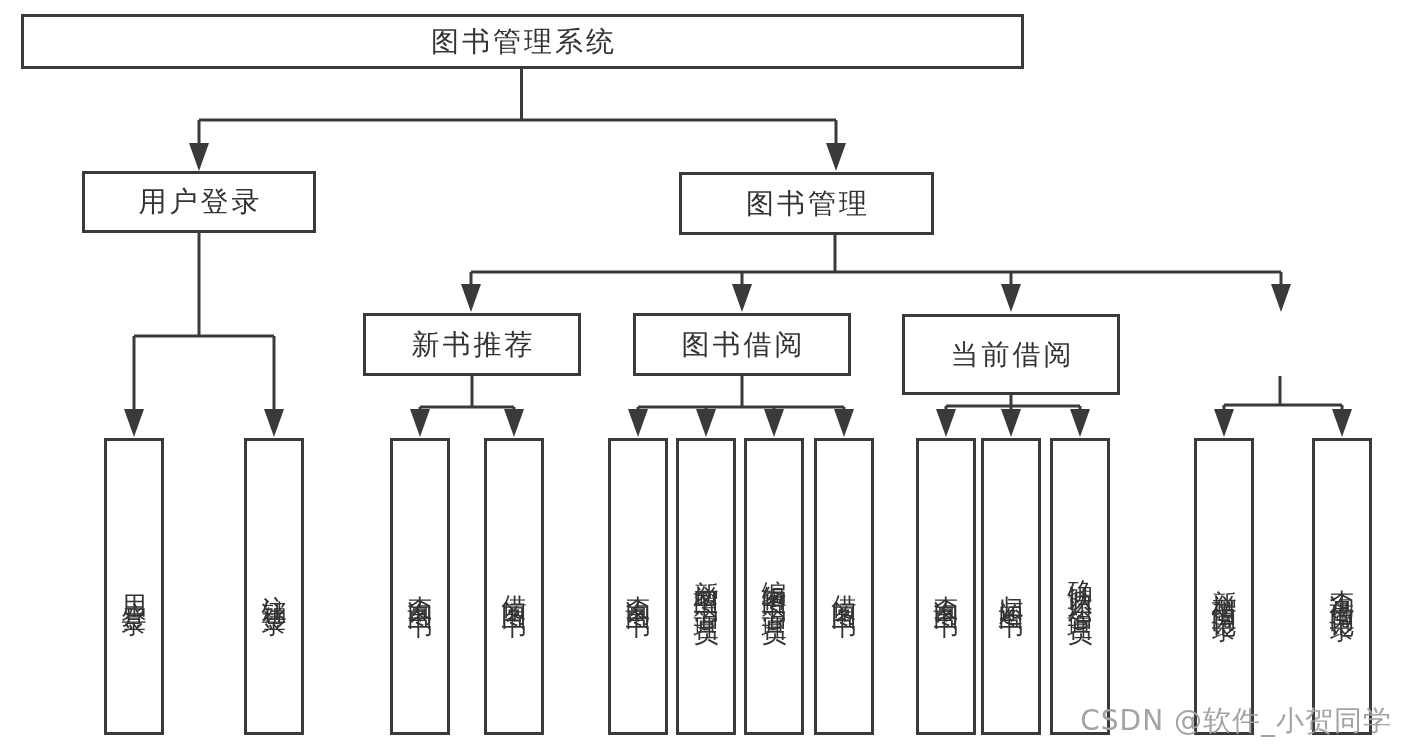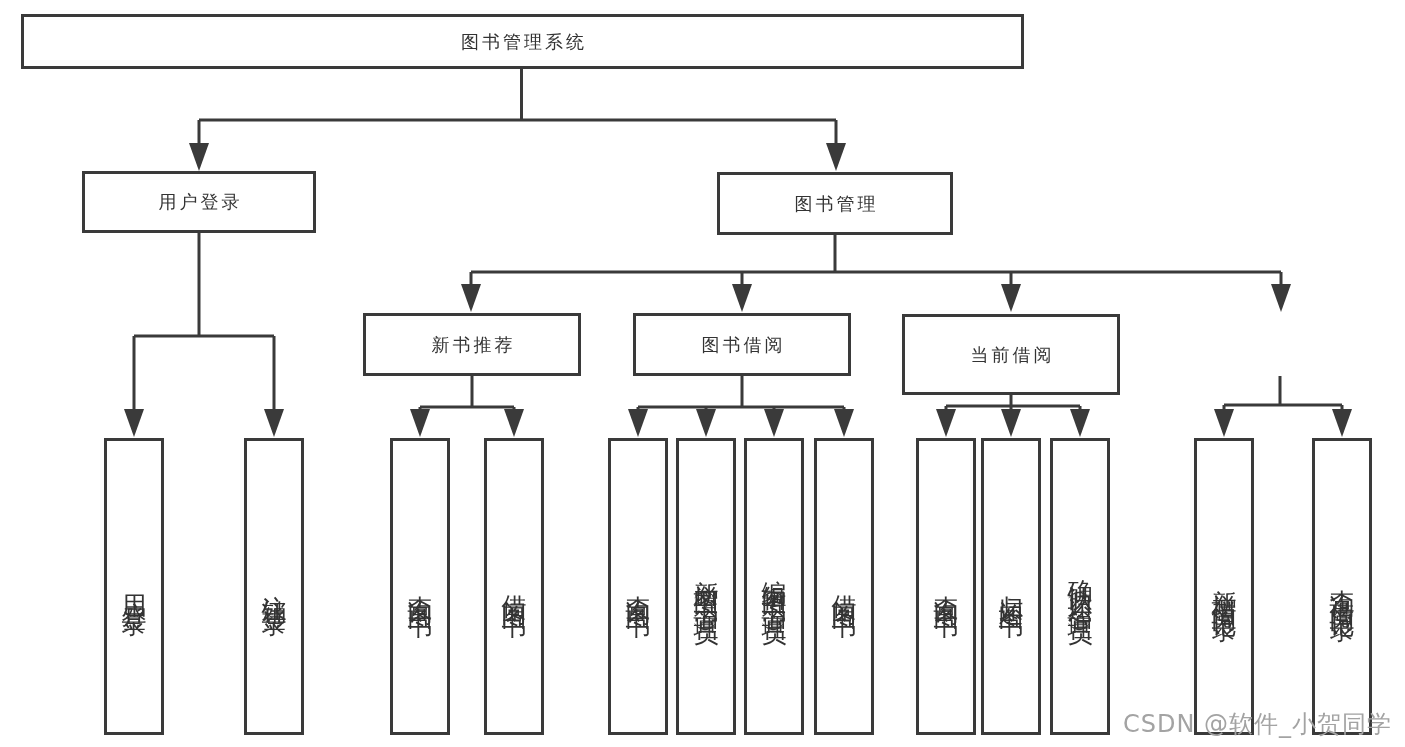--- a/index.html
+++ b/index.html
@@ -19,30 +19,30 @@
   .wires path{stroke:var(--line);stroke-width:3;fill:none;}
   .wires polygon{fill:var(--line);stroke:none;}
   .node{
     position:absolute;box-sizing:border-box;
     border:3px solid var(--line);
     background:#ffffff;
     display:flex;align-items:center;justify-content:center;
     color:var(--text);
   }
   .node.h .label{
-    font-size:18px;letter-spacing:3px;text-indent:3px;
+    font-size:28px;letter-spacing:3px;text-indent:3px;
     white-space:nowrap;line-height:1;
   }
   .node.v .label{
     writing-mode:vertical-rl;text-orientation:mixed;
     font-size:25px;letter-spacing:6px;line-height:1;
   }
   .watermark{
     position:absolute;right:13px;bottom:7px;z-index:5;
-    color:var(--watermark);font-size:24px;letter-spacing:1px;
+    color:var(--watermark);font-size:28px;letter-spacing:1px;
     white-space:nowrap;
   }
 </style>
 </head>
 <body>
 
 <div class="canvas">
 
   <svg class="wires" width="1405" height="747" viewBox="0 0 1405 747">
 
@@ -94,21 +94,21 @@
     </g>
   </svg>
 
   <div class="node h" style="left:21px;top:14px;width:1003px;height:55px">
     <span class="label">图书管理系统</span>
   </div>
 
   <div class="node h" style="left:82px;top:171px;width:234px;height:62px">
     <span class="label">用户登录</span>
   </div>
-  <div class="node h" style="left:717px;top:172px;width:236px;height:63px">
+  <div class="node h" style="left:679px;top:172px;width:255px;height:63px">
     <span class="label">图书管理</span>
   </div>
 
   <div class="node h" style="left:633px;top:313px;width:218px;height:63px">
     <span class="label">图书借阅</span>
   </div>
   <div class="node h" style="left:363px;top:313px;width:218px;height:63px">
     <span class="label">新书推荐</span>
   </div>
   <div class="node h" style="left:902px;top:314px;width:218px;height:81px">

